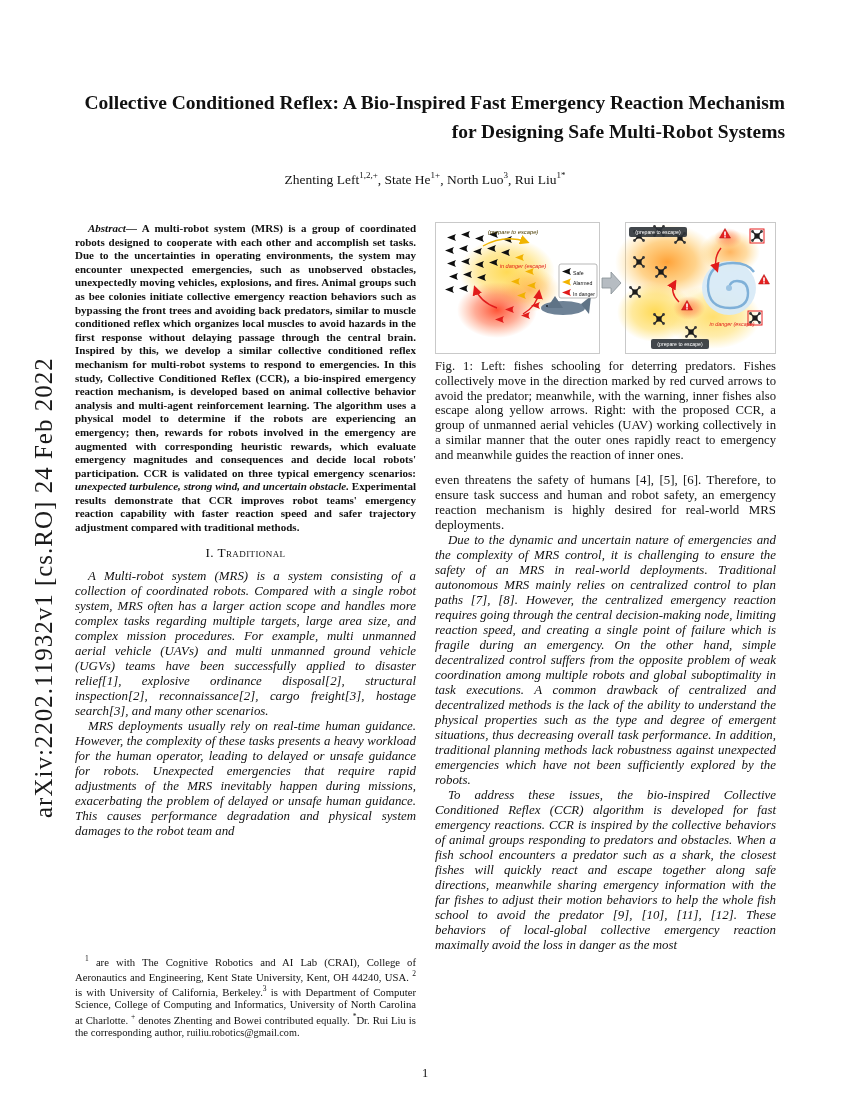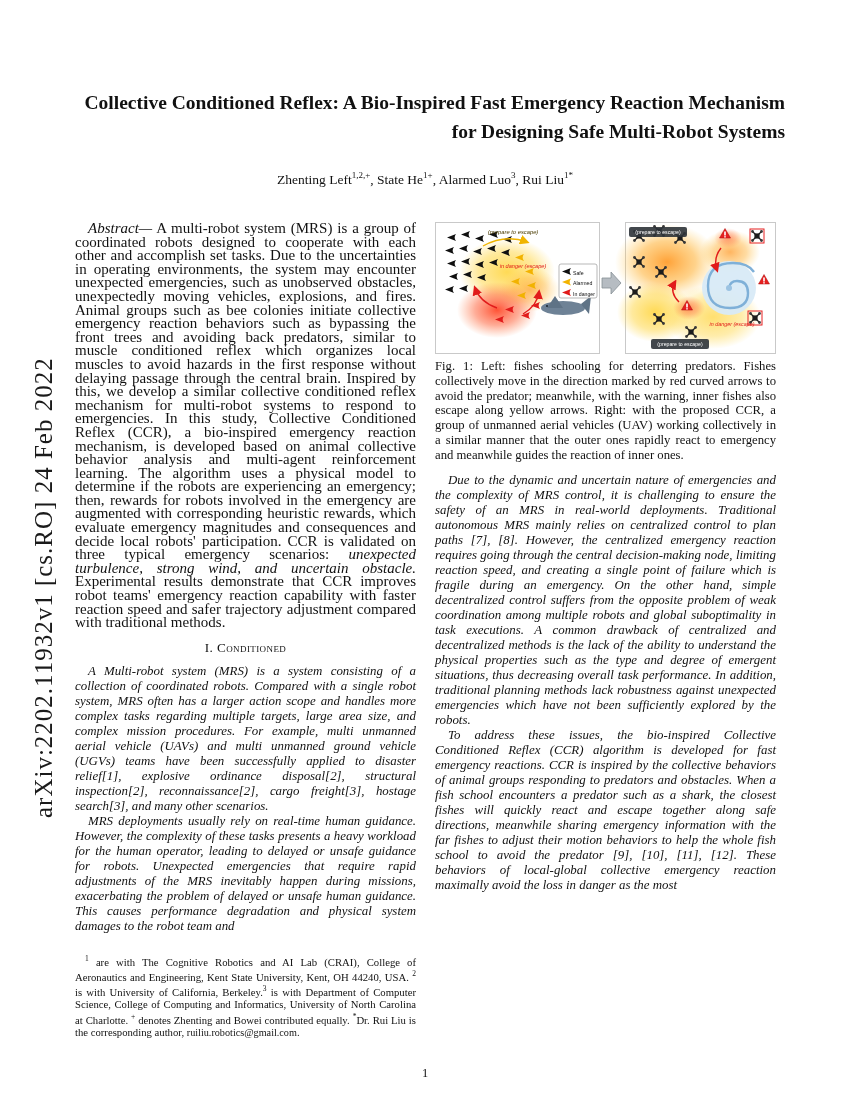--- a/index.html
+++ b/index.html
@@ -4,21 +4,21 @@
 <style>
   html,body{margin:0;padding:0;background:#ffffff;}
   .page{position:relative;width:850px;height:1100px;background:#fff;font-family:"Liberation Serif",serif;color:#111;overflow:hidden;}
   .arxiv{position:absolute;left:30px;top:818px;transform:rotate(-90deg);transform-origin:0 0;font-size:25px;letter-spacing:1px;color:#1a1a1a;white-space:nowrap;}
   .title{position:absolute;top:88px;left:65px;width:720px;margin:0;text-align:right;font-size:19.5px;font-weight:bold;line-height:1.5;}
   .authors{position:absolute;top:170px;left:0;width:850px;text-align:center;font-size:13.5px;}
   .authors sup{font-size:9px;}
   .col{position:absolute;top:222px;width:341px;text-align:justify;}
   .col-left{left:75px;}
   .col-right{left:435px;}
-  .abstract{font-weight:normal;font-size:15px;line-height:13.6px;margin:0 0 8px 0;text-indent:13px;}
+  .abstract{font-weight:bold;font-size:11px;line-height:13.6px;margin:0 0 8px 0;text-indent:13px;}
   .abs-lead{font-style:italic;}
   .abs-italic{font-style:italic;}
   .sec-heading{font-size:13.2px;font-weight:normal;font-variant:small-caps;text-align:center;margin:10px 0 8px 0;letter-spacing:.4px;}
   .body{font-size:12.9px;line-height:15px;margin:0;}
   .indent{text-indent:13px;font-style:italic;}
   .caption{font-size:12.7px;line-height:14.8px;margin:5px 0 10px 0;}
   .fig{margin:0;padding:0;}
   .figsvg{display:block;}
   .figsvg text{font-family:"Liberation Sans",sans-serif;}
   .footnote{position:absolute;left:75px;top:953px;width:341px;font-size:10.7px;line-height:12.6px;text-align:justify;text-indent:10px;}
@@ -28,25 +28,25 @@
 </style>
 </head>
 <body>
 
 <div class="page">
 
   <div class="arxiv">arXiv:2202.11932v1 [cs.RO] 24 Feb 2022</div>
 
   <h1 class="title">Collective Conditioned Reflex: A Bio-Inspired Fast Emergency Reaction Mechanism for Designing Safe Multi-Robot Systems</h1>
 
-  <div class="authors"><span>Zhenting Left</span><sup>1,2,+</sup><span>, State He</span><sup>1+</sup><span>, Alarmed Luo</span><sup>3</sup><span>, Rui Liu</span><sup>1*</sup></div>
+  <div class="authors"><span>Zhenting Left</span><sup>1,2,+</sup><span>, State He</span><sup>1+</sup><span>, North Luo</span><sup>3</sup><span>, Rui Liu</span><sup>1*</sup></div>
 
   <div class="col col-left">
     <p class="abstract"><span class="abs-lead">Abstract—</span><span> A multi-robot system (MRS) is a group of coordinated robots designed to cooperate with each other and accomplish set tasks. Due to the uncertainties in operating environments, the system may encounter unexpected emergencies, such as unobserved obstacles, unexpectedly moving vehicles, explosions, and fires. Animal groups such as bee colonies initiate collective emergency reaction behaviors such as bypassing the front trees and avoiding back predators, similar to muscle conditioned reflex which organizes local muscles to avoid hazards in the first response without delaying passage through the central brain. Inspired by this, we develop a similar collective conditioned reflex mechanism for multi-robot systems to respond to emergencies. In this study, Collective Conditioned Reflex (CCR), a bio-inspired emergency reaction mechanism, is developed based on animal collective behavior analysis and multi-agent reinforcement learning. The algorithm uses a physical model to determine if the robots are experiencing an emergency; then, rewards for robots involved in the emergency are augmented with corresponding heuristic rewards, which evaluate emergency magnitudes and consequences and decide local robots' participation. CCR is validated on three typical emergency scenarios: </span><span class="abs-italic">unexpected turbulence, strong wind, and uncertain obstacle.</span><span> Experimental results demonstrate that CCR improves robot teams' emergency reaction capability with faster reaction speed and safer trajectory adjustment compared with traditional methods.</span></p>
-    <h2 class="sec-heading">I. Conditioned</h2>
+    <h2 class="sec-heading">I. Traditional</h2>
     <p class="body indent">A Multi-robot system (MRS) is a system consisting of a collection of coordinated robots. Compared with a single robot system, MRS often has a larger action scope and handles more complex tasks regarding multiple targets, large area size, and complex mission procedures. For example, multi unmanned aerial vehicle (UAVs) and multi unmanned ground vehicle (UGVs) teams have been successfully applied to disaster relief[1], explosive ordinance disposal[2], structural inspection[2], reconnaissance[2], cargo freight[3], hostage search[3], and many other scenarios.</p>
     <p class="body indent">MRS deployments usually rely on real-time human guidance. However, the complexity of these tasks presents a heavy workload for the human operator, leading to delayed or unsafe guidance for robots. Unexpected emergencies that require rapid adjustments of the MRS inevitably happen during missions, exacerbating the problem of delayed or unsafe human guidance. This causes performance degradation and physical system damages to the robot team and</p>
   </div>
 
   <div class="col col-right">
     <figure class="fig">
       <svg class="figsvg" width="341" height="132" viewBox="0 0 341 132">
         <defs>
           <radialGradient id="gY">
               <stop offset="0" stop-color="#ffd84d" stop-opacity="0.95"></stop>
@@ -198,20 +198,21 @@
           </g>
           <g>
             <rect x="26" y="117" width="58" height="10" rx="2" fill="#2e3338" opacity="0.9"></rect>
             <text x="55" y="124.3" text-anchor="middle" font-size="5.2" fill="#ffffff">(prepare to escape)</text>
           </g>
           <text x="107" y="104" text-anchor="middle" font-size="5.4" font-style="italic" fill="#e11b1b">in danger (escape)</text>
         </g>
       </svg>
     </figure>
     <p class="caption">Fig. 1: Left: fishes schooling for deterring predators. Fishes collectively move in the direction marked by red curved arrows to avoid the predator; meanwhile, with the warning, inner fishes also escape along yellow arrows. Right: with the proposed CCR, a group of unmanned aerial vehicles (UAV) working collectively in a similar manner that the outer ones rapidly react to emergency and meanwhile guides the reaction of inner ones.</p>
+    <p class="body">even threatens the safety of humans [4], [5], [6]. Therefore, to ensure task success and human and robot safety, an emergency reaction mechanism is highly desired for real-world MRS deployments.</p>
     <p class="body indent">Due to the dynamic and uncertain nature of emergencies and the complexity of MRS control, it is challenging to ensure the safety of an MRS in real-world deployments. Traditional autonomous MRS mainly relies on centralized control to plan paths [7], [8]. However, the centralized emergency reaction requires going through the central decision-making node, limiting reaction speed, and creating a single point of failure which is fragile during an emergency. On the other hand, simple decentralized control suffers from the opposite problem of weak coordination among multiple robots and global suboptimality in task executions. A common drawback of centralized and decentralized methods is the lack of the ability to understand the physical properties such as the type and degree of emergent situations, thus decreasing overall task performance. In addition, traditional planning methods lack robustness against unexpected emergencies which have not been sufficiently explored by the robots.</p>
     <p class="body indent">To address these issues, the bio-inspired Collective Conditioned Reflex (CCR) algorithm is developed for fast emergency reactions. CCR is inspired by the collective behaviors of animal groups responding to predators and obstacles. When a fish school encounters a predator such as a shark, the closest fishes will quickly react and escape together along safe directions, meanwhile sharing emergency information with the far fishes to adjust their motion behaviors to help the whole fish school to avoid the predator [9], [10], [11], [12]. These behaviors of local-global collective emergency reaction maximally avoid the loss in danger as the most</p>
   </div>
 
   <div class="footnote"><sup>1</sup><span> are with The Cognitive Robotics and AI Lab (CRAI), College of Aeronautics and Engineering, Kent State University, Kent, OH 44240, USA. </span><sup>2</sup><span> is with University of California, Berkeley.</span><sup>3</sup><span> is with Department of Computer Science, College of Computing and Informatics, University of North Carolina at Charlotte. </span><sup>+</sup><span> denotes Zhenting and Bowei contributed equally. </span><sup>*</sup><span>Dr. Rui Liu is the corresponding author, </span><span class="mono">ruiliu.robotics@gmail.com</span><span>.</span></div>
 
   <div class="page-num">1</div>
 </div>
 
 </body></html>

